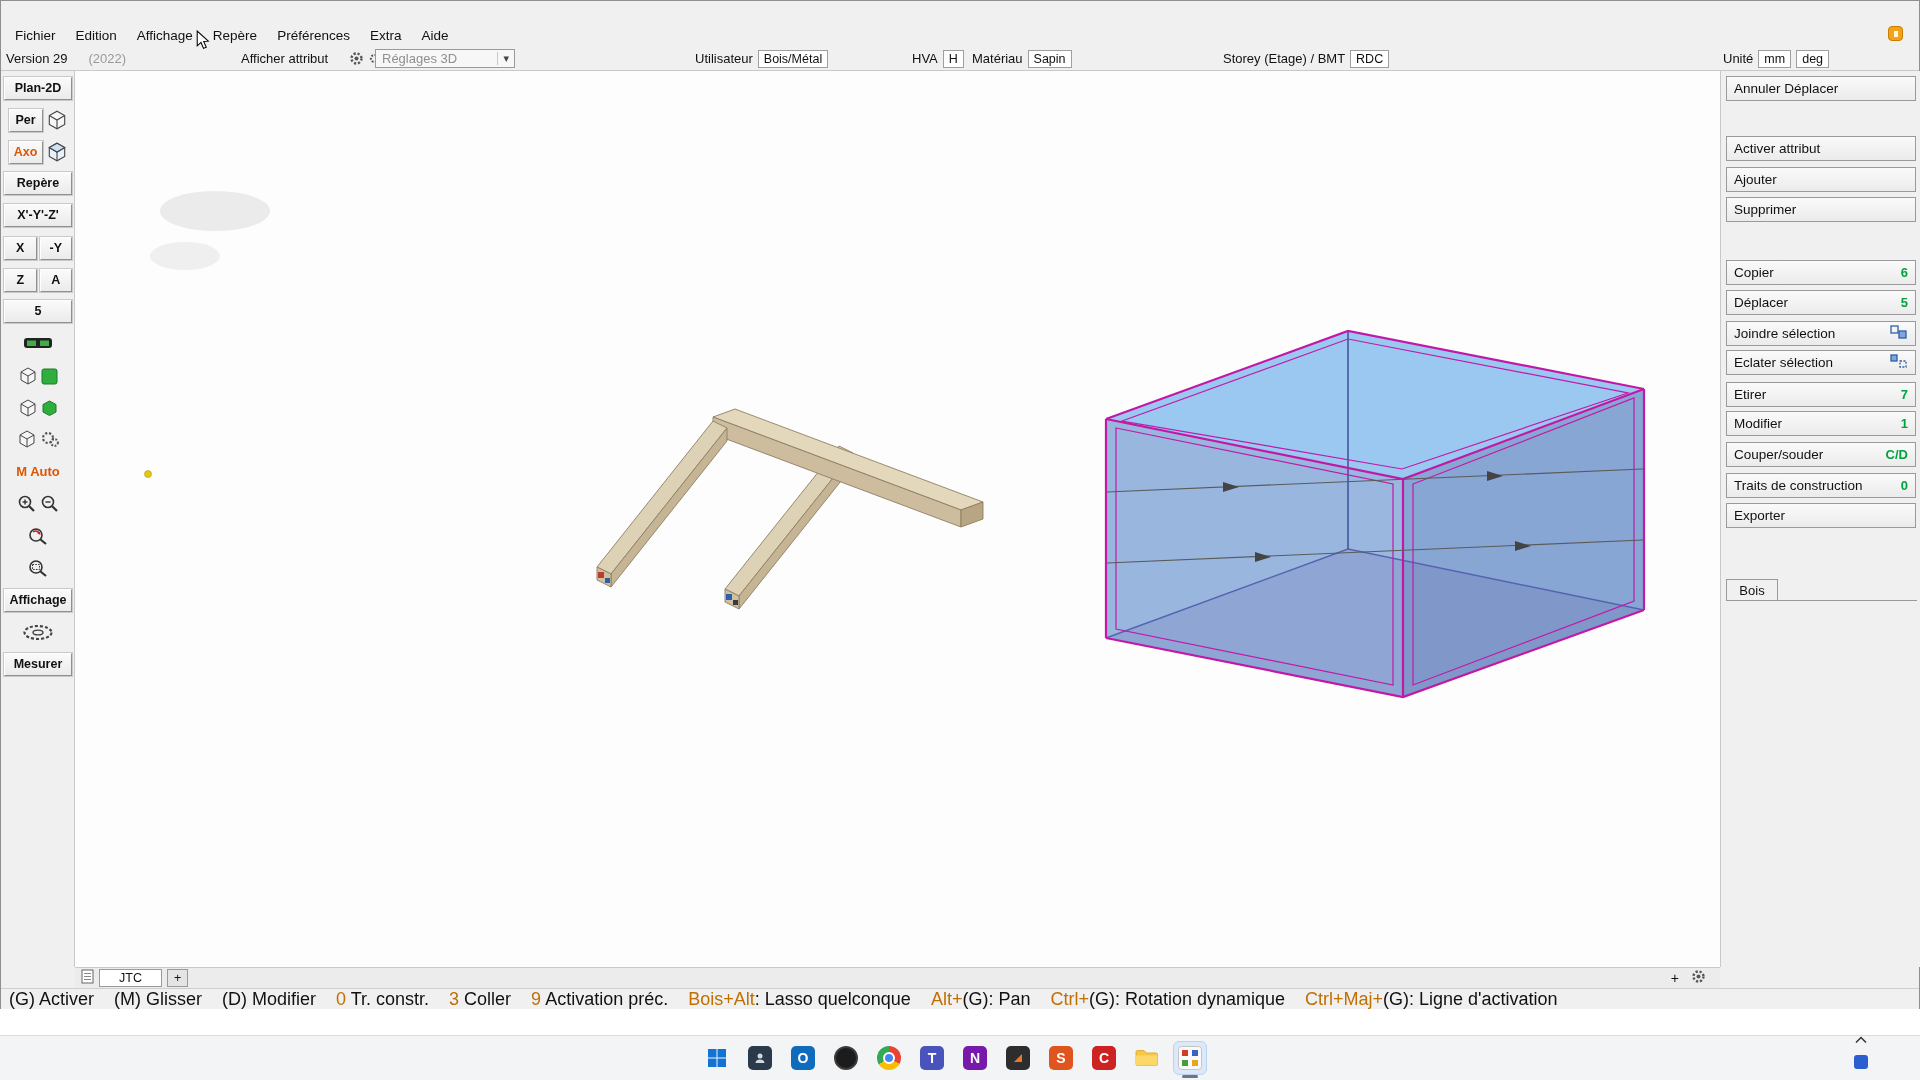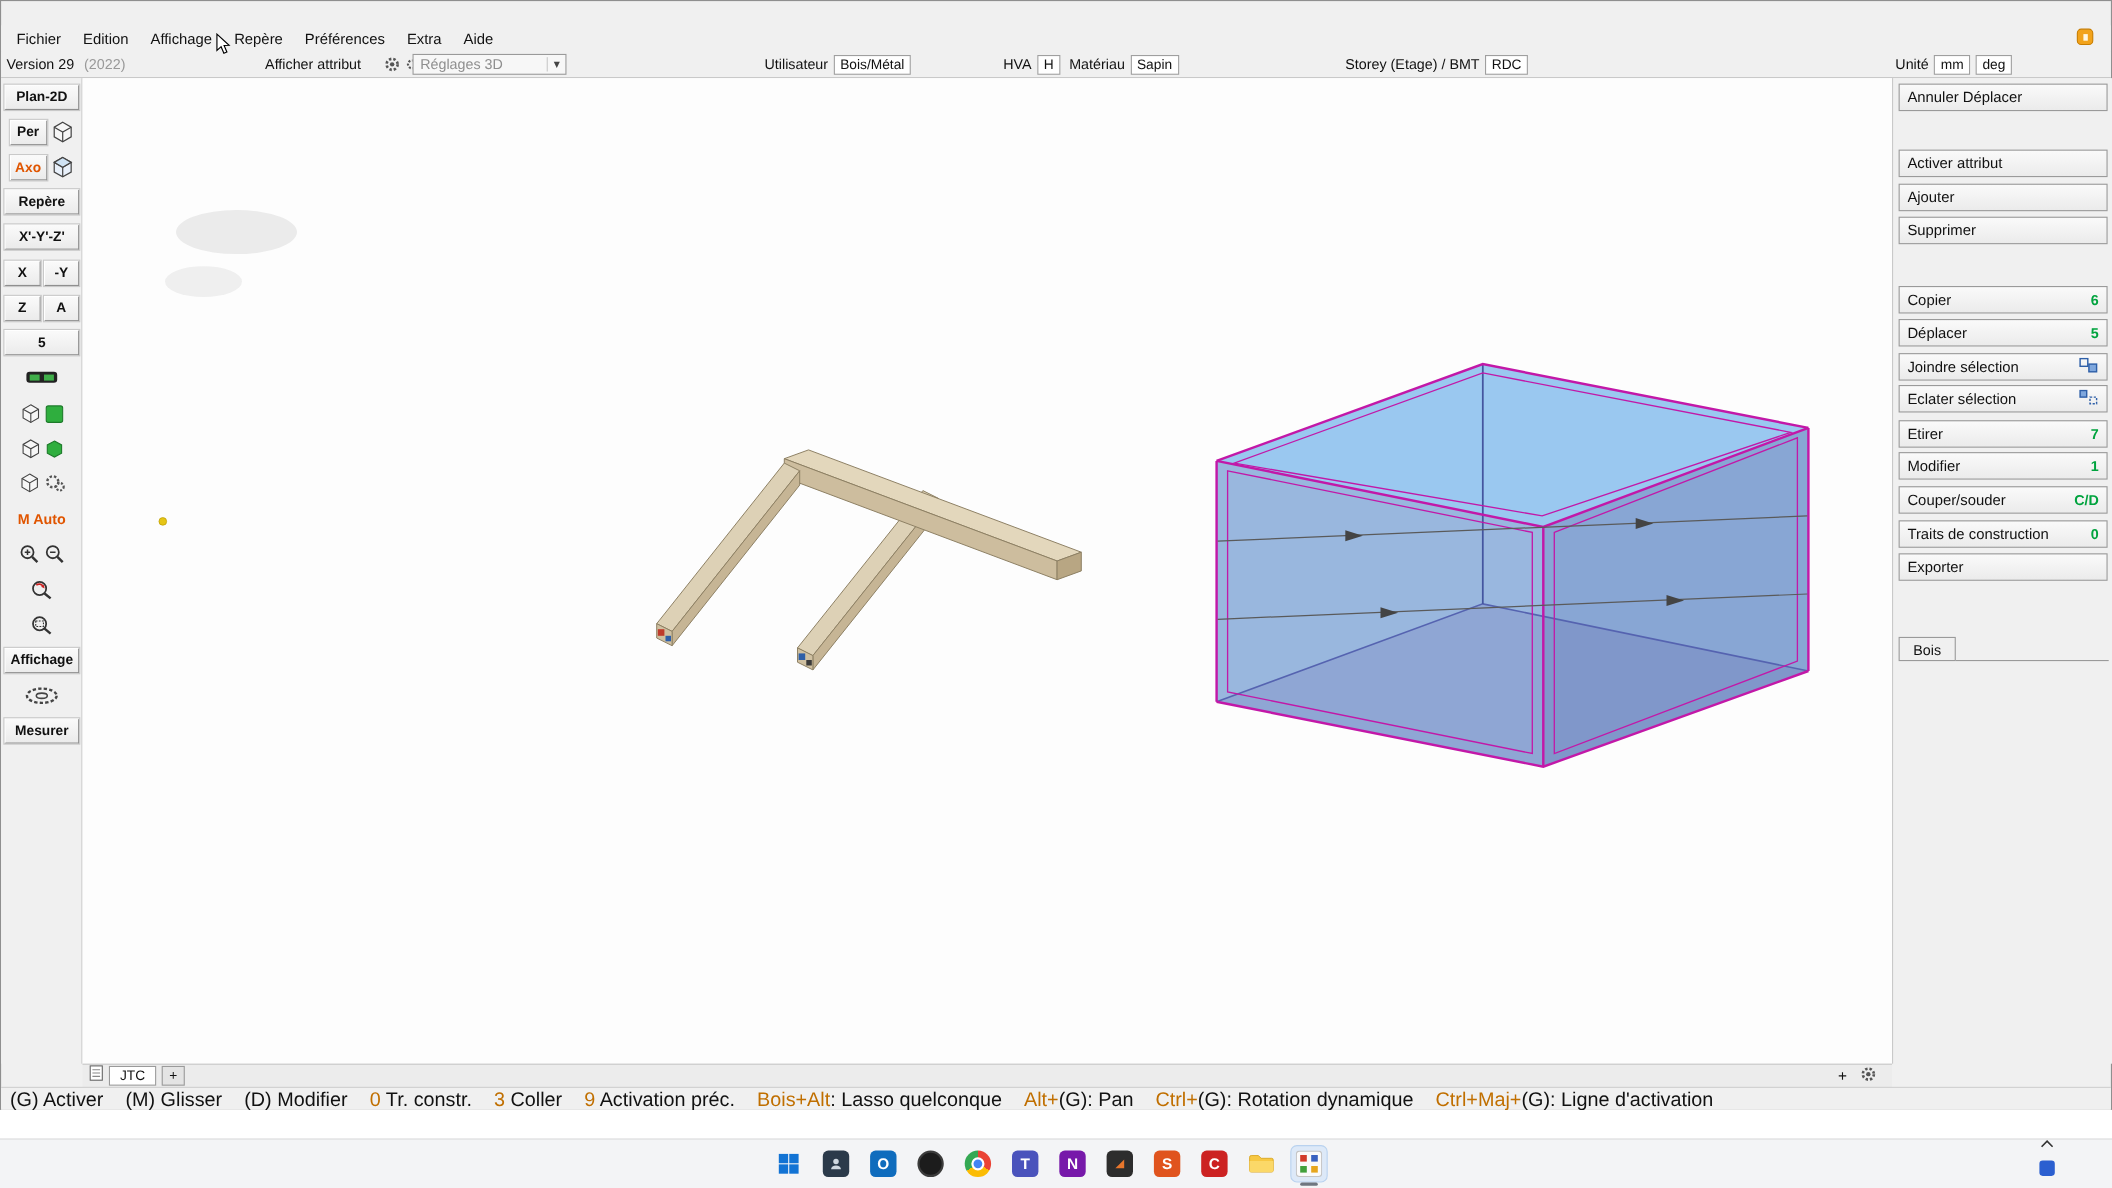--- a/index.html
+++ b/index.html
@@ -24,21 +24,21 @@
              display:flex; align-items:center; padding-left:4px; }
   .menu-item { padding:0 10px; font-size:13.5px; height:100%; display:flex; align-items:center; }
   .notification { position:absolute; right:16px; top:25px; width:15px; height:15px; border-radius:4px;
                   background:#f2a31b; border:1px solid #c87d00; }
   .notification::after { content:""; position:absolute; left:5px; top:4px; width:4px; height:6px; background:#fff7e0; }
 
   
   .toolbar { position:absolute; left:0; top:46px; right:0; height:24px; background:#f0f0f0;
              border-bottom:1px solid #c9c9c9; font-size:13px; }
   .tb-abs { position:absolute; top:0; height:23px; display:flex; align-items:center; gap:5px; white-space:nowrap; }
-  .ver-year { color:#999; margin-left:4px; }
+  .ver-year { color:#999; margin-left:16px; }
   .field { background:#fff; border:1px solid #9f9f9f; padding:0 5px; height:18px;
            display:flex; align-items:center; font-size:12.5px; }
   .dropdown { width:140px; height:19px; background:#f7f7f7; border:1px solid #9a9a9a;
               display:flex; align-items:center; padding-left:6px; color:#8f8f8f; }
   .dropdown .arrow { margin-left:auto; color:#444; font-size:11px; padding:0 5px; border-left:1px solid #c9c9c9; }
 
   
   .left-sidebar { position:absolute; left:0; top:70px; width:74px; height:896px;
                   background:#f0f0f0; border-right:1px solid #c9c9c9;font-weight:bold; }
   .sb-row { position:absolute; left:3px; width:68px; height:24px; display:flex; gap:3px;
@@ -60,21 +60,21 @@
             display:flex; align-items:center; padding:0 7px; font-size:13.5px; }
   .rp-label { flex:1; text-align:left; white-space:nowrap; overflow:hidden; }
   .rp-short { color:#00a33e; font-size:13px; font-weight:bold; }
   .info-tab { position:absolute; left:5px; top:508px; width:52px; height:22px; border:1px solid #9a9a9a;
               display:flex; align-items:center; justify-content:center; font-size:13px; background:#f0f0f0; }
   .info-line { position:absolute; left:57px; top:529px; width:139px; height:1px; background:#9a9a9a; }
 
   
   .tabbar { position:absolute; left:74px; top:966px; width:1645px; height:21px; background:#ececec;
             border-top:1px solid #c9c9c9; display:flex; align-items:center; padding:0 6px; gap:5px; }
-  .tab { height:18px; padding:0 9px; display:flex; align-items:center; font-size:12.5px; border:1px solid #9a9a9a; }
+  .tab { height:18px; padding:0 19px; display:flex; align-items:center; font-size:12.5px; border:1px solid #9a9a9a; }
   .tab.active { background:#fff; }
   .tab.add { padding:0 6px; background:#e4e4e4; }
   .tabbar-right { margin-left:auto; display:flex; gap:12px; align-items:center; padding-right:8px; font-size:14px; }
 
   
   .statusbar { position:absolute; left:0; top:987px; width:1918px; height:21px; background:#f0f0f0;
                border-top:1px solid #cfcfcf; display:flex; align-items:center; padding-left:8px;
                font-size:18px; gap:20px; white-space:nowrap; }
   .st-pre { color:#c06f00; }
 

